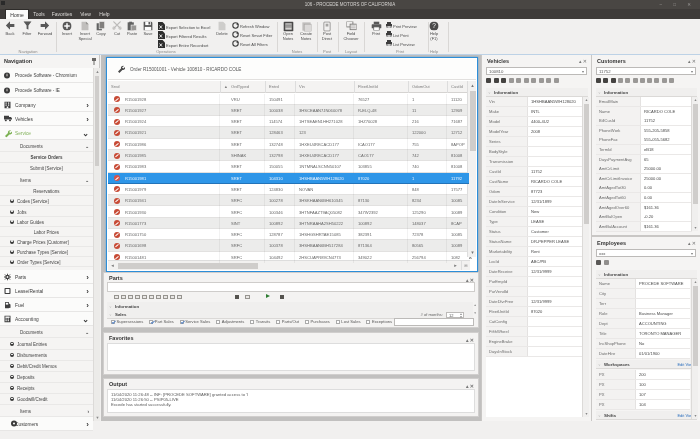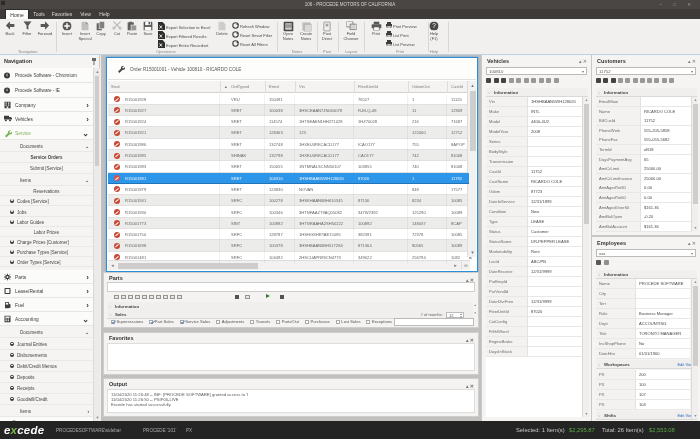--- a/index.html
+++ b/index.html
@@ -943,22 +943,12 @@
         <div class="fval" style="left:40px;right:0;">104</div>
       </div>
       <div class="sechead" style="top:355.5px;width:101px;">Shifts<span style="position:absolute;right:3px;color:#2a6dbd;font-weight:normal;font-size:4px;">Edit View</span></div>
       <div style="position:absolute;left:4px;top:365.0px;width:94px;height:-1.0px;background:#fff;"></div>
       <div class="vbar2" style="right:2px;top:224px;height:140px;">
         <div style="position:absolute;top:0;left:0;width:7px;font-size:3.5px;color:#888;text-align:center;line-height:6px;">▲</div>
         <div style="position:absolute;top:7px;left:1px;width:5px;height:80px;background:#cfcdcb;"></div>
         <div style="position:absolute;bottom:0;left:0;width:7px;font-size:3.5px;color:#888;text-align:center;line-height:6px;">▼</div>
       </div>
     </div>
-    <div class="abs status">
-      <div class="logo">e<span class="x">x</span>cede</div>
-      <div class="stx" style="left:56px;">PROCEDESOFTWARE\sidebar</div>
-      <div class="stx" style="left:143px;">PROCEDE '101'</div>
-      <div class="stx" style="left:186px;">PX</div>
-      <div class="stx" style="left:516px;font-size:5.8px;color:#c8c8c8;">Selected: 1 Item(s)</div>
-      <div class="stx green" style="left:569px;font-size:5.8px;">$2,295.87</div>
-      <div class="stx" style="left:602px;font-size:5.8px;color:#c8c8c8;">Total: 26 Item(s)</div>
-      <div class="stx green" style="left:649px;font-size:5.8px;">$2,553.08</div>
-    </div>
   </div>
 </body></html>

